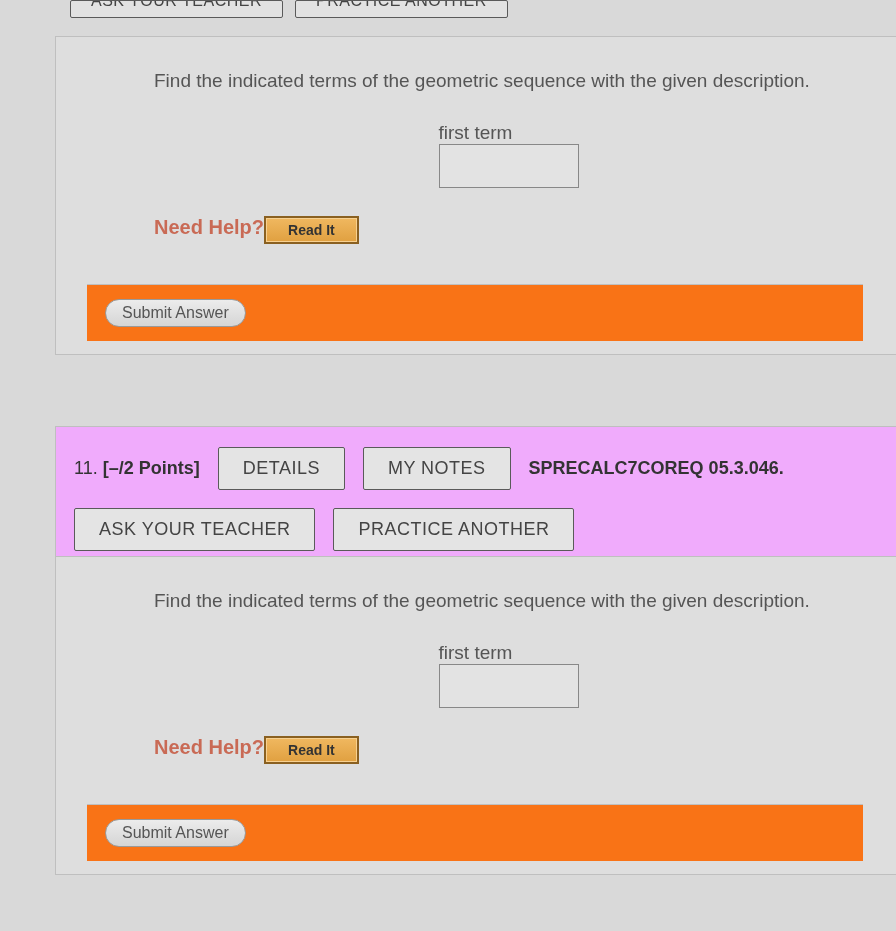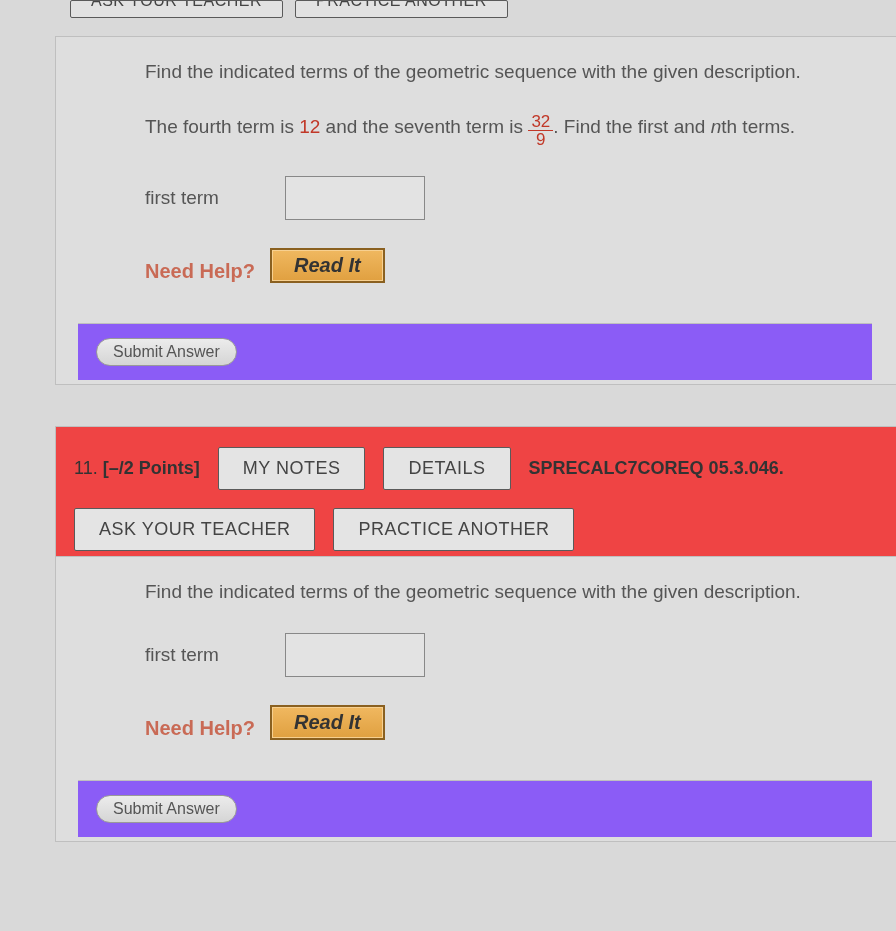--- a/index.html
+++ b/index.html
@@ -39,21 +39,21 @@
     letter-spacing: 0.5px;
     line-height: 0;
   }
   .question-block {
     position: absolute;
     left: 55px;
     right: 0;
     background: #dedede;
     border: 1px solid #bfbfbf;
     border-right: none;
-    padding: 4px;
+    padding: 13px;
   }
   .q1 { top: 36px; }
   .content-pad {
     padding: 20px 20px 0 85px;
   }
   .prompt {
     color: #555;
     font-size: 19px;
     margin-bottom: 30px;
   }
@@ -70,79 +70,78 @@
     text-align: center;
     line-height: 1.0;
     font-size: 17px;
   }
   .frac .num { display: block; border-bottom: 1.5px solid; padding: 0 3px; }
   .frac .den { display: block; padding: 0 3px; }
   .input-row {
     display: flex;
     align-items: center;
     margin-bottom: 20px;
+    flex-direction: column;
   }
   .input-label {
     width: 140px;
     font-size: 19px;
     color: #555;
   }
   .answer-box {
     border: 1px solid #888;
     background: #e3e3e3;
     width: 140px;
     height: 44px;
   }
   .need-help-row {
     display: flex;
-    align-items: flex-end;
-    gap: 15px;
+    align-items: flex-start;
     margin-top: 28px;
     margin-bottom: 0;
   }
   .need-help {
     color: #c96a55;
     font-weight: bold;
     font-size: 20px;
   }
   .read-it-btn {
     background: linear-gradient(#f0b860, #e0a040);
     border: 2px solid #8a6020;
     color: #333;
     font-weight: bold;
-    font-size: 20px;
+    font-size: 14px;
     padding: 4px 22px;
     box-shadow: inset 0 0 0 1px #f7d090;
-    font-style: italic;
   }
   .submit-bar {
     margin-top: 40px;
     border-top: 1px solid #bfbfbf;
     padding: 14px 0 14px 18px;
-    background: #8b5cf6;
+    background: #f97316;
     position: relative;
     left: -67px;
     width: calc(100% + 67px);
   }
   .submit-btn {
     background: linear-gradient(#ececec, #d5d5d5);
     border: 1px solid #999;
     border-radius: 14px;
     color: #555;
     font-size: 16px;
     padding: 4px 16px;
   }
   .header-block {
     position: absolute;
     left: 55px;
     right: 0;
     top: 426px;
     border: 1px solid #bfbfbf;
     border-right: none;
-    background: #ef4444;
+    background: #f0abfc;
     padding: 20px 16px 20px 18px;
   }
   .header-row1 {
     display: flex;
     align-items: center;
     gap: 18px;
     margin-bottom: 18px;
     flex-wrap: wrap;
   }
   .qnum {
@@ -180,23 +179,20 @@
         <span>ASK YOUR TEACHER</span>
       </div>
     <div class="btn-outline">
         <span>PRACTICE ANOTHER</span>
       </div>
   </div>
 
   <div class="question-block q1">
     <div class="content-pad">
       <div class="prompt">Find the indicated terms of the geometric sequence with the given description.</div>
-      <div class="subprompt">
-        <span>The fourth term is </span><span class="red">12</span><span> and the seventh term is </span><span class="frac red"><span class="num">32</span><span class="den">9</span></span><span>. Find the first and </span><span class="italic">n</span><span>th terms.</span>
-      </div>
 
       <div class="input-row">
         <div class="input-label">first term</div>
         <div class="answer-box"></div>
       </div>
 
 
       <div class="need-help-row">
         <span class="need-help">Need Help?</span>
         <button class="read-it-btn"><span>Read It</span></button>
@@ -204,22 +200,22 @@
 
       <div class="submit-bar">
         <button class="submit-btn"><span>Submit Answer</span></button>
       </div>
     </div>
   </div>
 
   <div class="header-block">
     <div class="header-row1">
       <span class="qnum"><span>11.</span> <b>[–/2 Points]</b></span>
+      <button class="big-btn"><span>DETAILS</span></button>
       <button class="big-btn"><span>MY NOTES</span></button>
-      <button class="big-btn"><span>DETAILS</span></button>
       <span class="qref">SPRECALC7COREQ 05.3.046.</span>
     </div>
     <div class="header-row2">
       <button class="big-btn"><span>ASK YOUR TEACHER</span></button>
       <button class="big-btn"><span>PRACTICE ANOTHER</span></button>
     </div>
   </div>
 
   <div class="question-block q2">
     <div class="content-pad">

